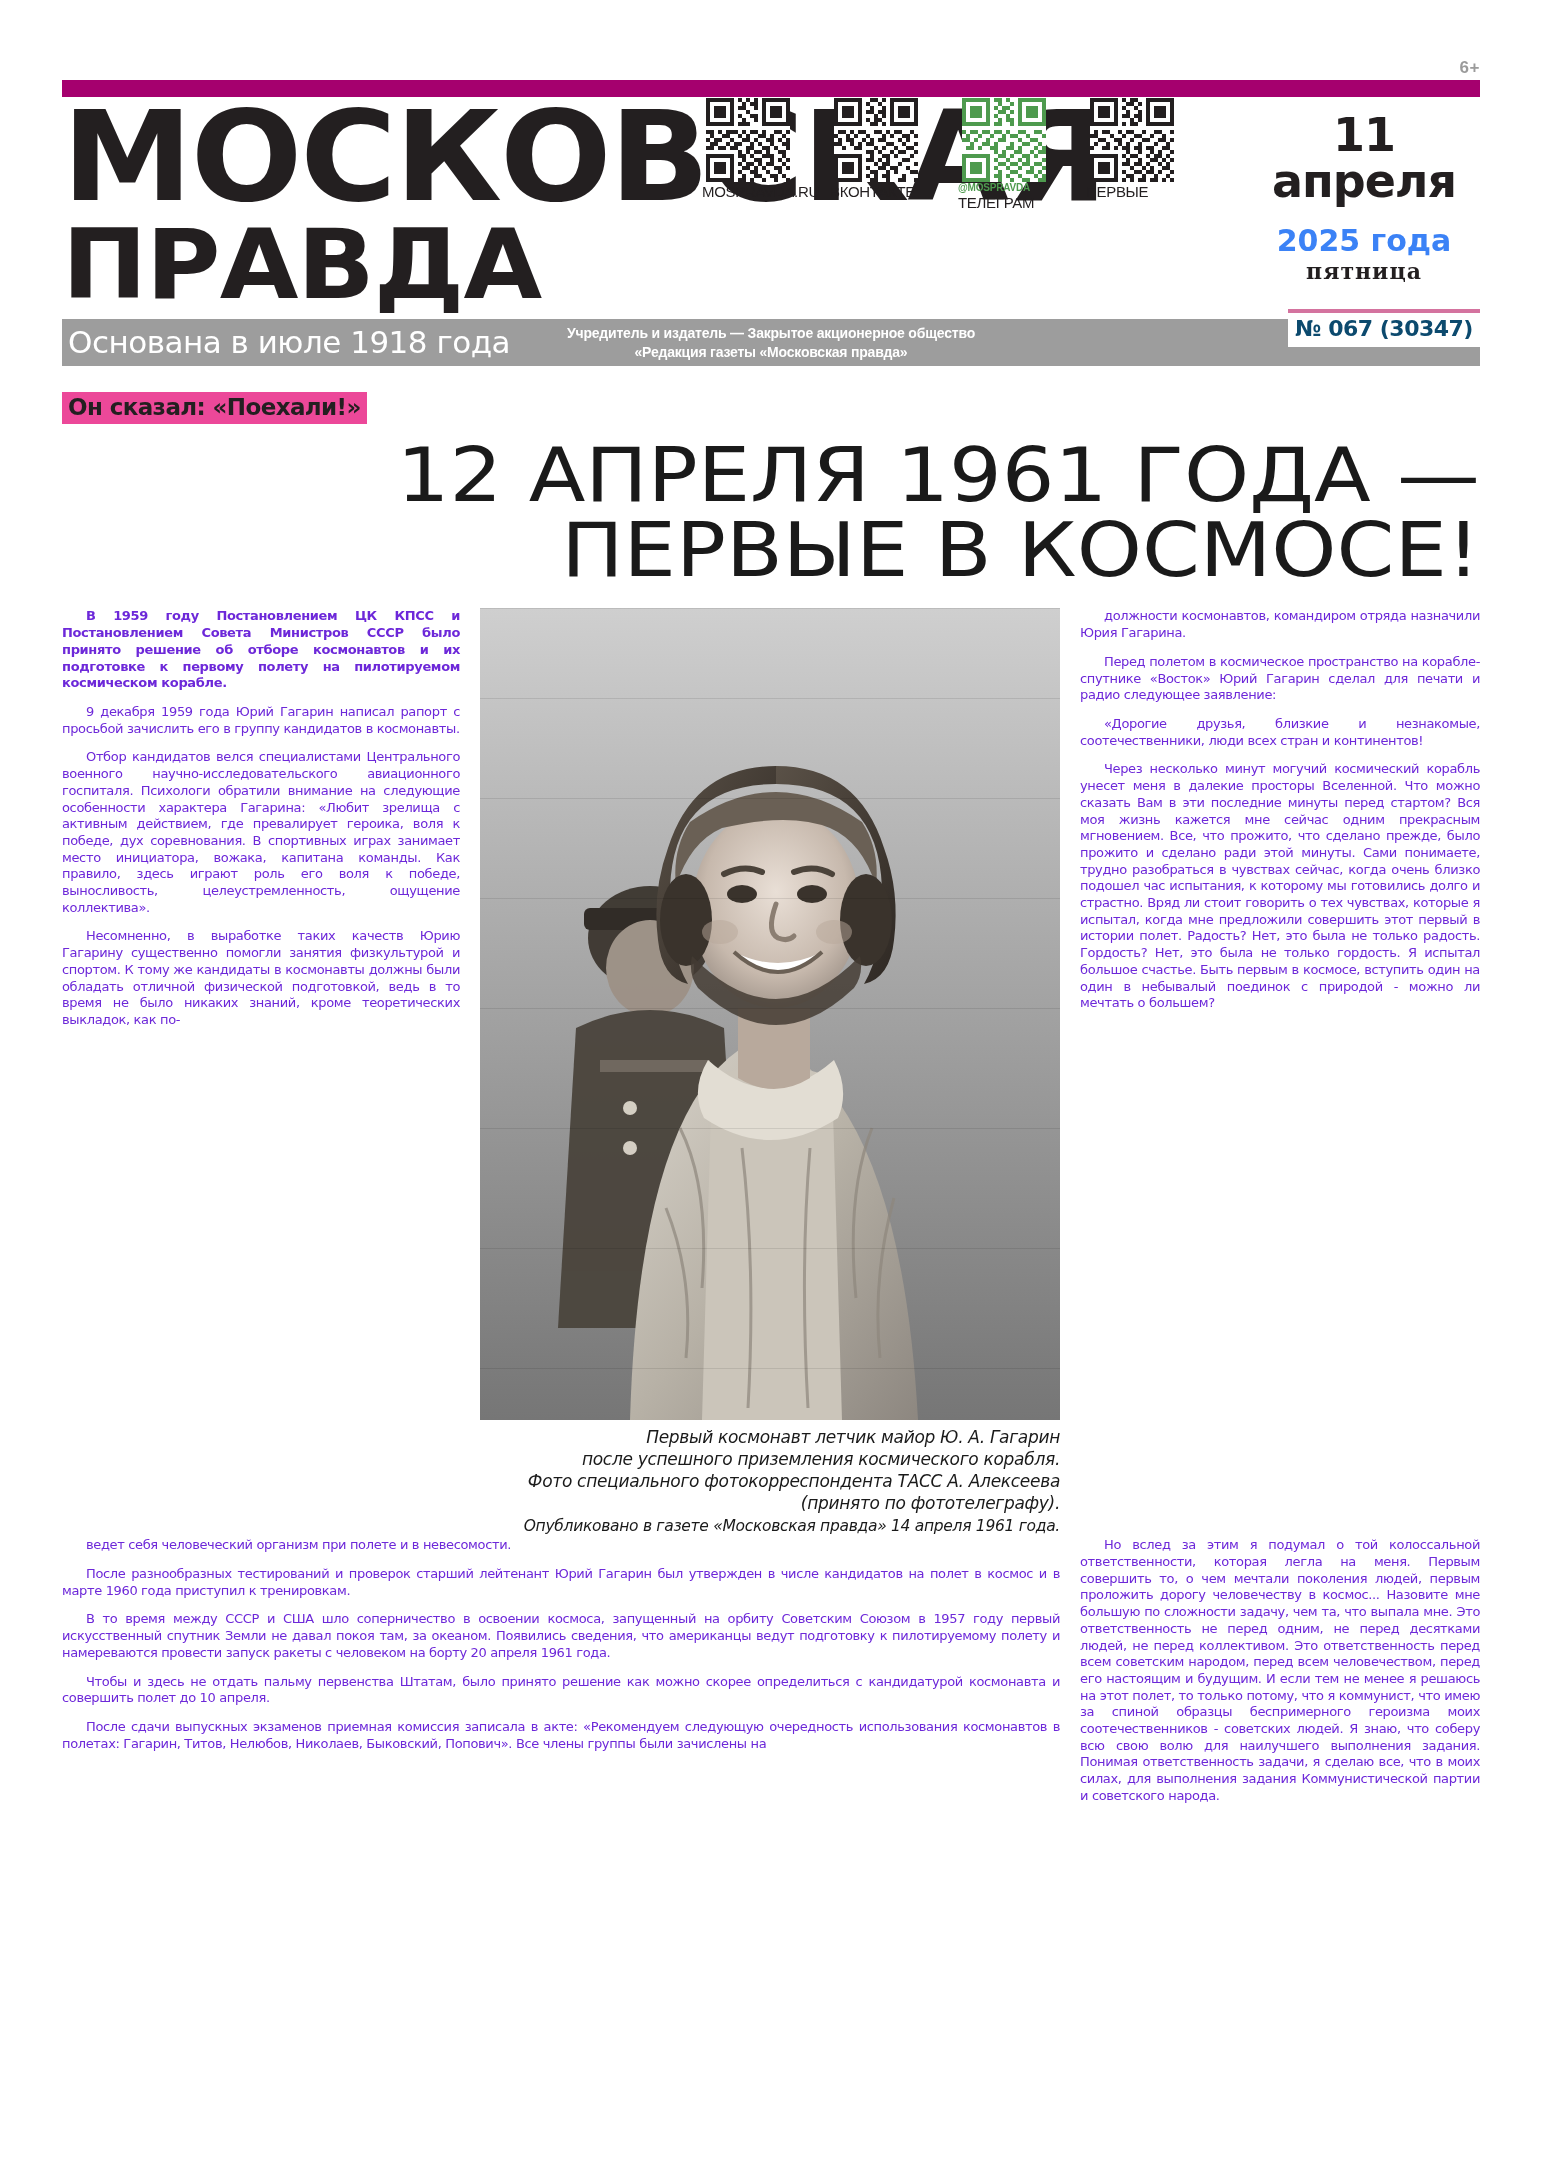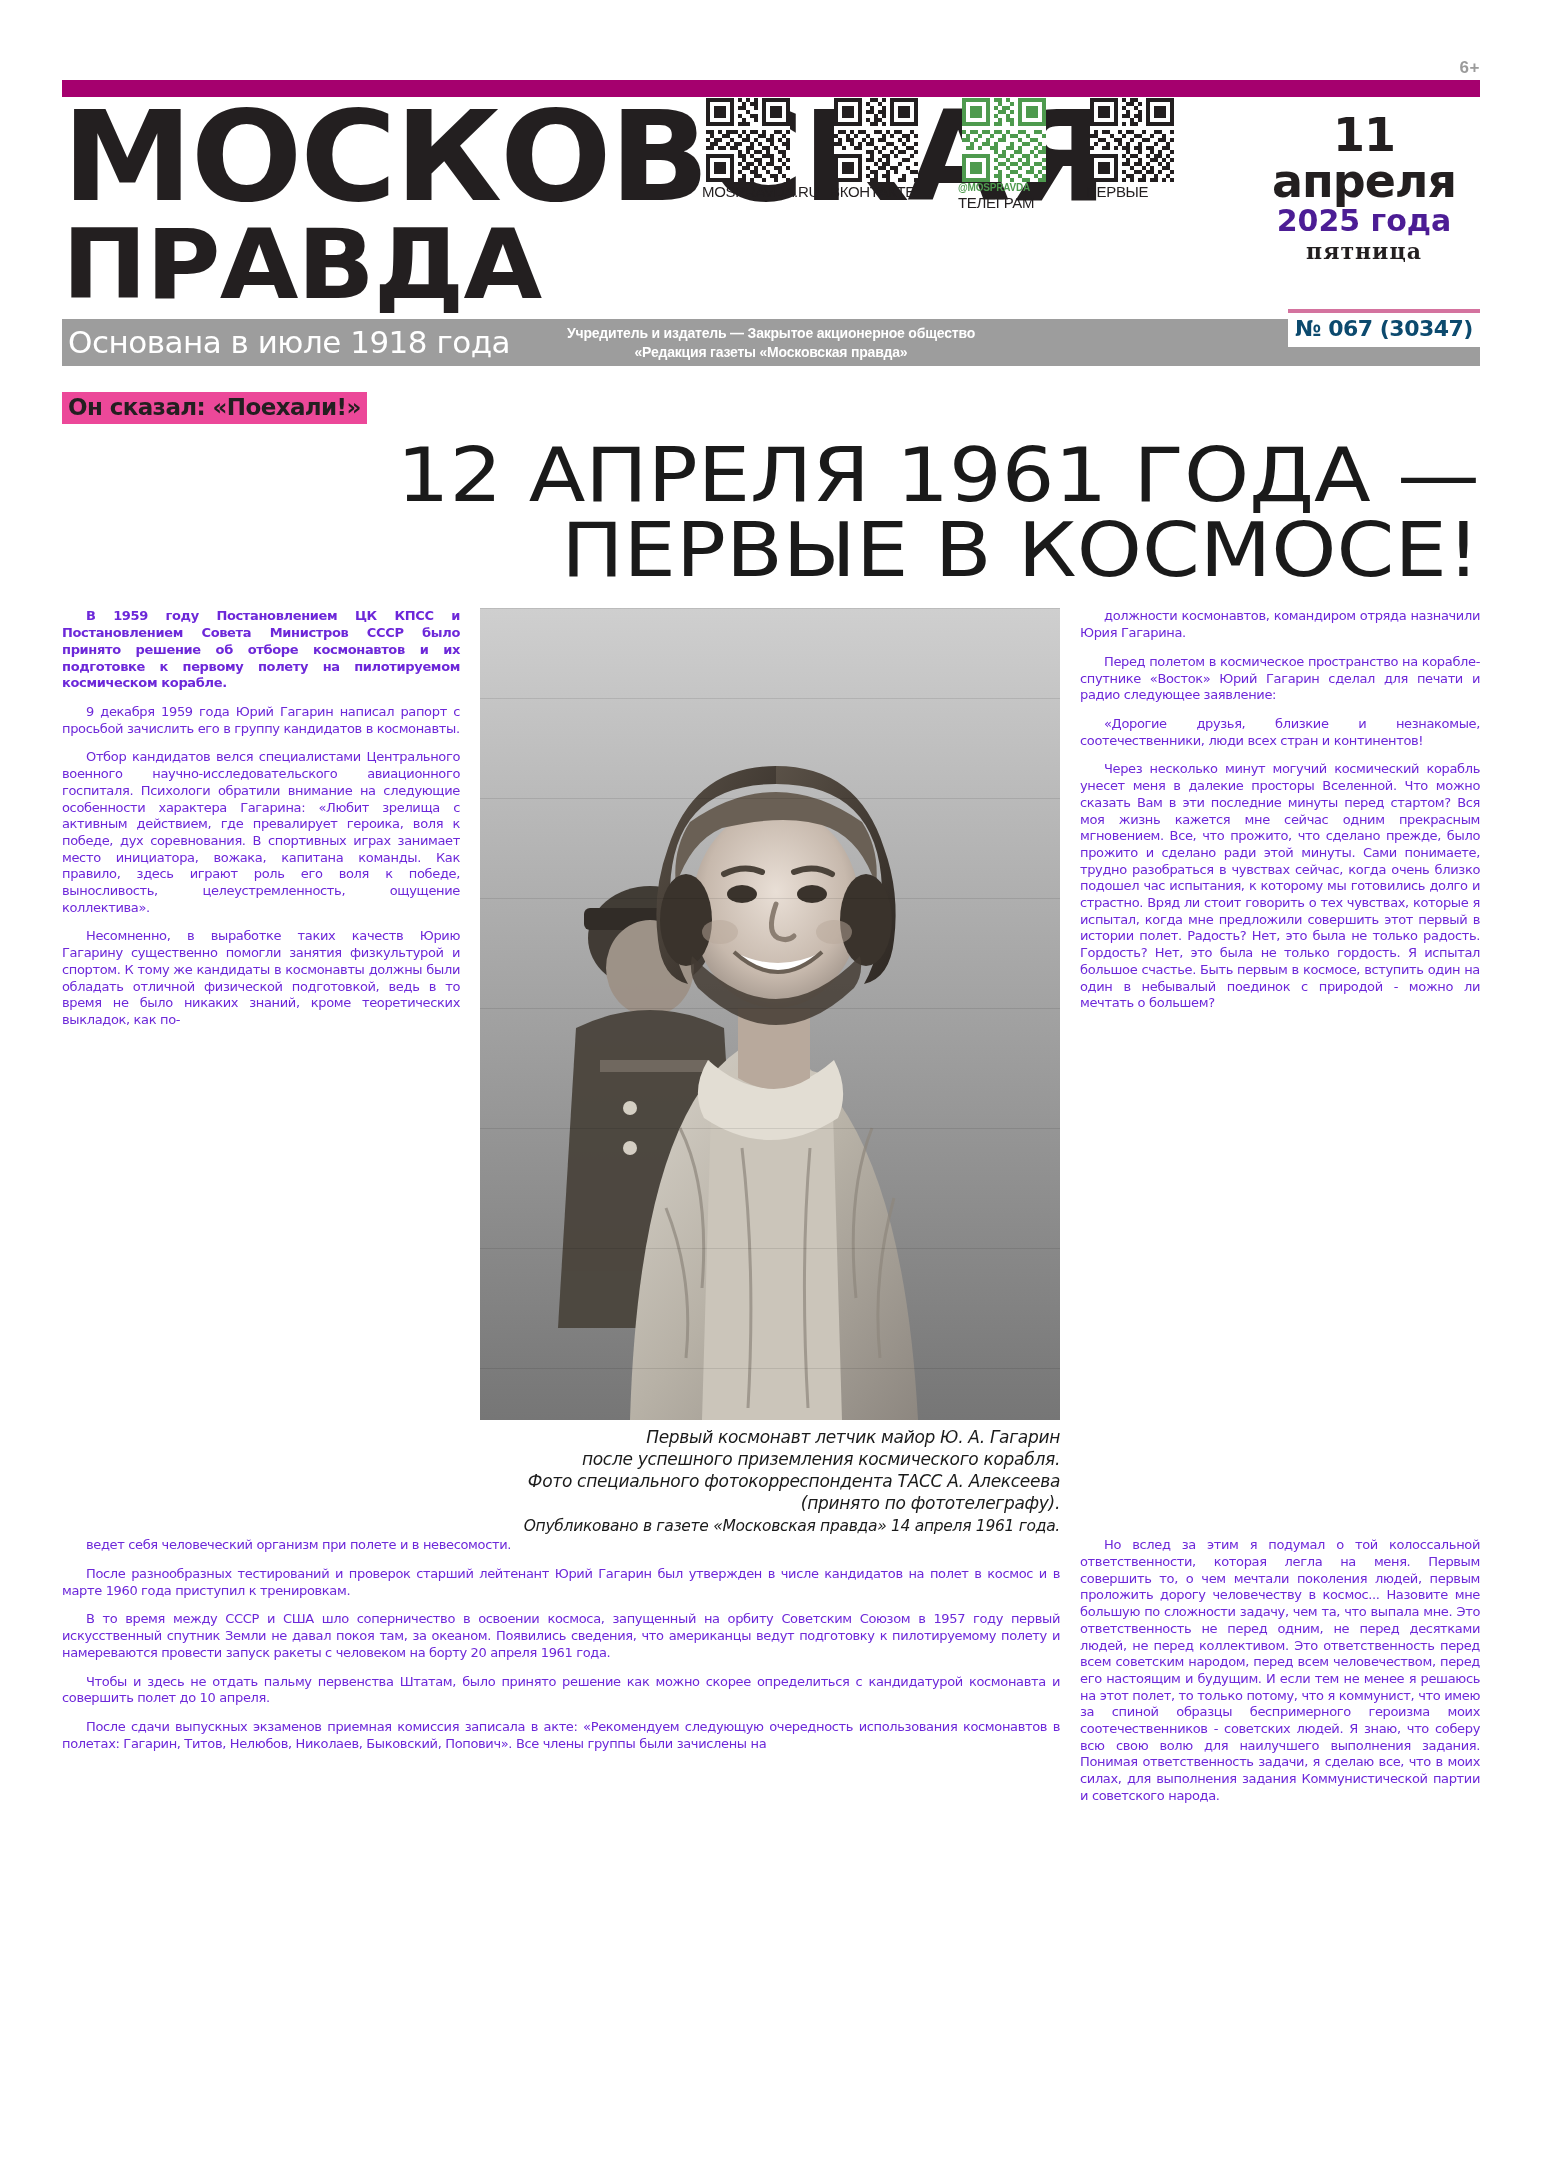--- a/index.html
+++ b/index.html
@@ -113,21 +113,22 @@
     font-size:46px;
     line-height:1;
     letter-spacing:-1px;
     color:#231f20;
   }
   .date-year{
     font-family:"DejaVu Sans", sans-serif;
     font-weight:700;
     font-size:30px;
     line-height:1.12;
-    color:#4c1d95;
+    color:#3b82f6;
+    margin-top:20px;
   }
   .date-weekday{
     font-family:"DejaVu Serif", serif;
     font-weight:700;
     font-size:22px;
     line-height:1.1;
     letter-spacing:1px;
     color:#231f20;
     margin-top:1px;
   }

